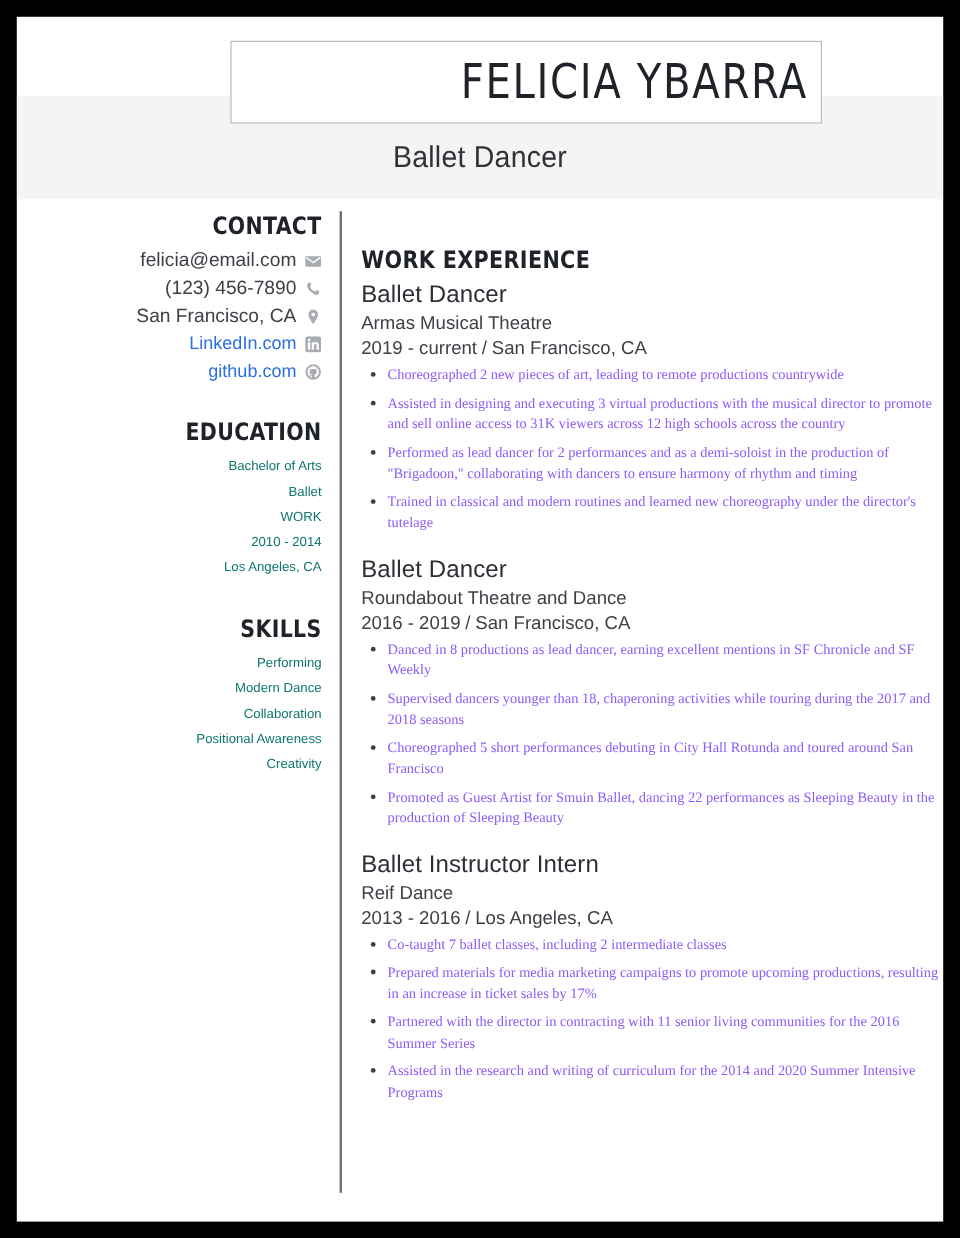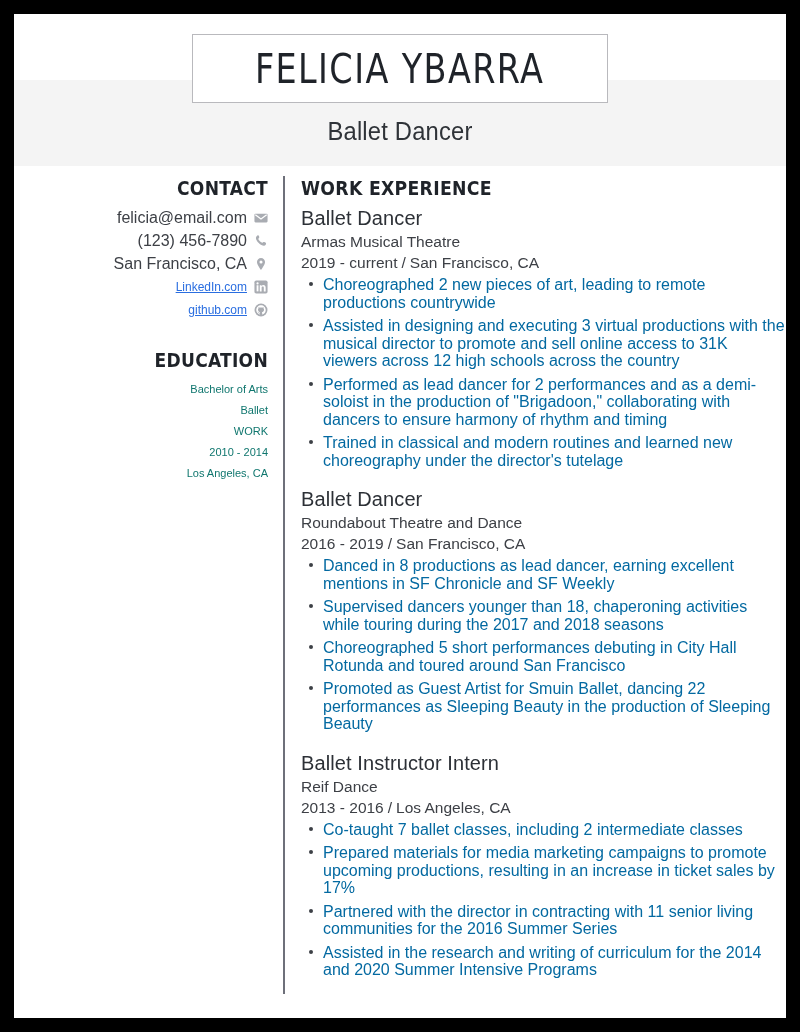--- a/index.html
+++ b/index.html
@@ -32,27 +32,27 @@
     left: 0;
     top: 66px;
     width: 100%;
     height: 86px;
     background: #f4f4f4;
   }
   #name-box {
     position: absolute;
     left: 178px;
     top: 20px;
-    width: 416px;
+    width: 493px;
     height: 69px;
     background: #ffffff;
     border: 1px solid #b9b9bd;
     display: flex;
     align-items: center;
-    justify-content: center;
+    justify-content: flex-end;
   }
   #name-text {
     font-family: "DejaVu Sans Condensed", "Liberation Sans Narrow", "Liberation Sans", sans-serif;
     font-size: 40px;
     letter-spacing: 1.5px;
     color: #1f2329;
     font-weight: 400;
     white-space: nowrap;
     transform: scaleX(0.93);
   }
@@ -106,41 +106,41 @@
     justify-content: flex-end;
     gap: 7px;
     height: 21px;
     margin-bottom: 2px;
   }
   .contact-text {
     font-size: 16px;
     color: #3d4046;
   }
   .contact-link {
-    font-size: 12px;
+    font-size: 15px;
     color: #2a6ee0;
-    text-decoration: underline;
     cursor: pointer;
     text-align: right;
   }
   .cicon { width: 14px; height: 14px; flex: 0 0 14px; display: block; }
   .cicon svg { display: block; }
 
   .side-item {
     font-size: 11px;
     color: #0f766e;
     line-height: 21px;
   }
   #education-block { margin-top: 28px; }
   #skills-block { margin-top: 28px; }
 
   
   #right-col {
     width: 509px;
     padding-left: 24px;
+    margin-top: 28px;
   }
   #work-heading {
     font-family: "DejaVu Sans Condensed", "Liberation Sans Narrow", "Liberation Sans", sans-serif;
     font-size: 20px;
     font-weight: 700;
     color: #1f2329;
     letter-spacing: 0.3px;
     margin-bottom: 6px;
     transform: scaleX(0.96);
     transform-origin: left center;
@@ -166,24 +166,25 @@
   }
   .job-meta .sep { padding: 0 4px; }
   .bullets {
     list-style: none;
     margin: 0;
     padding: 0;
   }
   .bullets li {
     position: relative;
     padding-left: 22px;
-    font-size: 16px;
-    color: #0369a1;
+    font-size: 12px;
+    color: #8b5cf6;
     line-height: 17.5px;
     margin-bottom: 6px;
+    font-family: Liberation Serif, serif;
   }
   .bullets li:before {
     content: "";
     position: absolute;
     left: 8px;
     top: 6px;
     width: 4px;
     height: 4px;
     border-radius: 50%;
     background: #3d4046;
@@ -264,20 +265,28 @@
 
       <div id="education-block">
         <div class="side-heading">EDUCATION</div>
         <div class="side-item">Bachelor of Arts</div>
         <div class="side-item">Ballet</div>
         <div class="side-item">WORK</div>
         <div class="side-item">2010 - 2014</div>
         <div class="side-item">Los Angeles, CA</div>
       </div>
 
+      <div id="skills-block">
+        <div class="side-heading">SKILLS</div>
+        <div class="side-item">Performing</div>
+        <div class="side-item">Modern Dance</div>
+        <div class="side-item">Collaboration</div>
+        <div class="side-item">Positional Awareness</div>
+        <div class="side-item">Creativity</div>
+      </div>
     </div>
 
     <div id="right-col">
       <div id="work-heading">WORK EXPERIENCE</div>
 
       <div class="job">
         <div class="job-title">Ballet Dancer</div>
         <div class="job-company">Armas Musical Theatre</div>
         <div class="job-meta">
           <span>2019 - current</span><span class="sep">/</span><span>San Francisco, CA</span>

